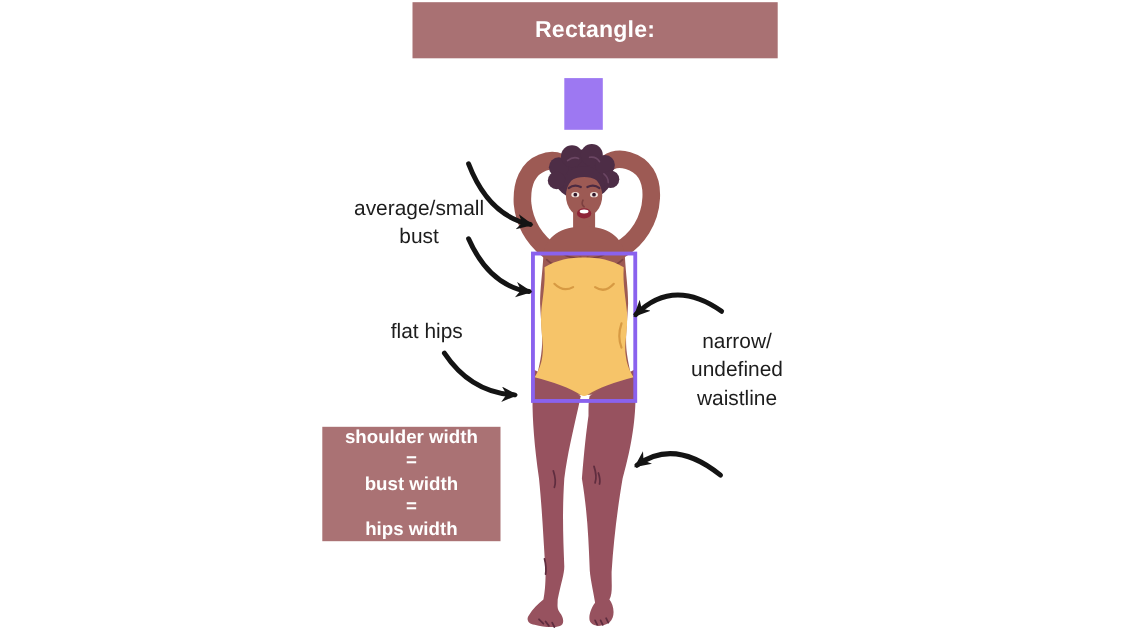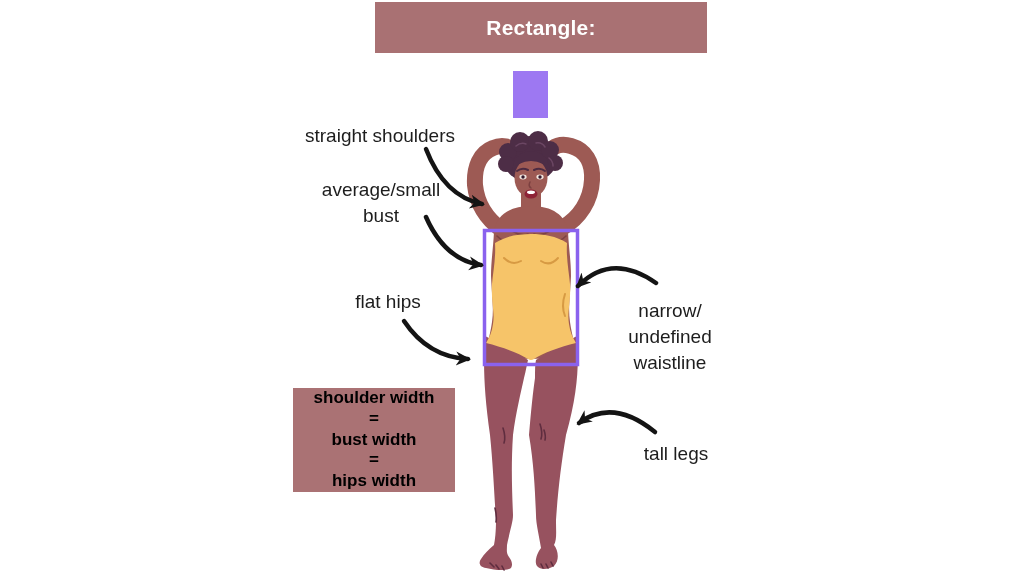--- a/index.html
+++ b/index.html
@@ -23,21 +23,21 @@
   .label{position:absolute;font-size:19px;line-height:1.37;color:var(--label_text);
     text-align:center;white-space:pre-line;}
   .label-shoulders{left:280px;top:123px;width:200px;}
   .label-bust{left:291px;top:177px;width:180px;}
   .label-hips{left:308px;top:289px;width:160px;}
   .label-waist{left:590px;top:298px;width:160px;}
   .label-legs{left:596px;top:441px;width:160px;}
 
   .summary-box{position:absolute;left:293px;top:388px;width:162px;height:104px;
     background:var(--box_bg);display:flex;align-items:center;justify-content:center;}
-  .summary-text{color:#000000;font-weight:bold;font-size:17px;line-height:1.22;
+  .summary-text{color:#ffffff;font-weight:bold;font-size:17px;line-height:1.22;
     text-align:center;white-space:pre-line;}
 
   .figure-svg{position:absolute;left:0;top:0;width:1024px;height:576px;}
 </style>
 </head>
 <body>
 
 <div class="stage">
 
   <div class="banner">
@@ -147,28 +147,26 @@
 
     <g fill="none" stroke-width="4.5" stroke-linecap="round" style="stroke:var(--arrow)">
       <path d="M 426,149 Q 444,196 482,204" marker-end="url(#ah)"></path>
       <path d="M 426,217 Q 445,260 481,265" marker-end="url(#ah)"></path>
       <path d="M 404,321 Q 428,357 468,359" marker-end="url(#ah)"></path>
       <path d="M 656,283 Q 612,252 578,286" marker-end="url(#ah)"></path>
       <path d="M 655,432 Q 613,398 579,423" marker-end="url(#ah)"></path>
     </g>
   </svg>
 
-  <div class="label label-shoulders">straight shoulders</div>
   <div class="label label-bust">average/small
 bust</div>
   <div class="label label-hips">flat hips</div>
   <div class="label label-waist">narrow/
 undefined
 waistline</div>
-  <div class="label label-legs">tall legs</div>
 
   <div class="summary-box">
     <div class="summary-text">shoulder width
 =
 bust width
 =
 hips width</div>
   </div>
 
 </div>

